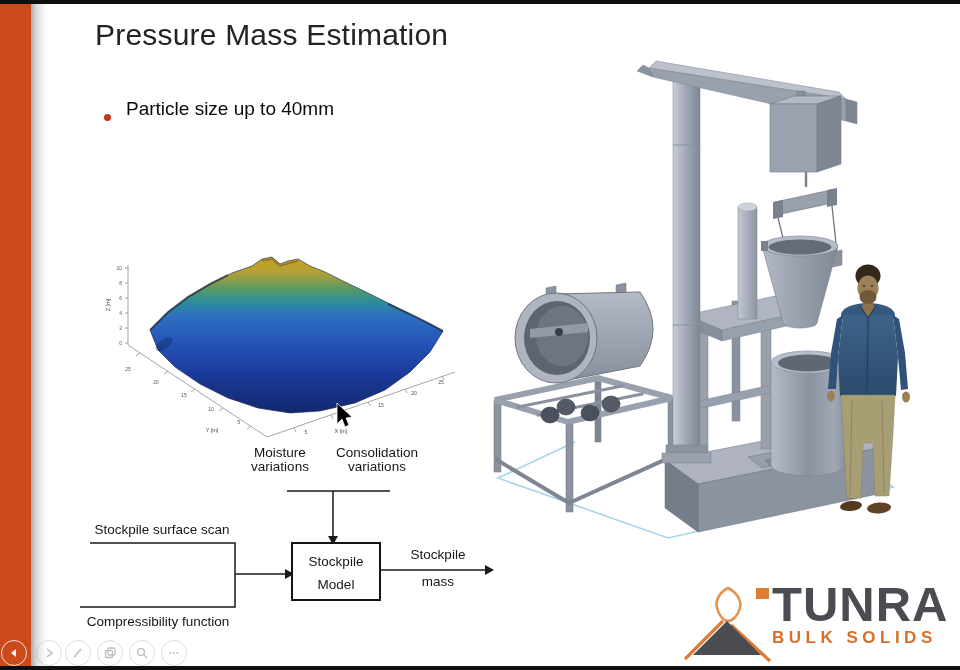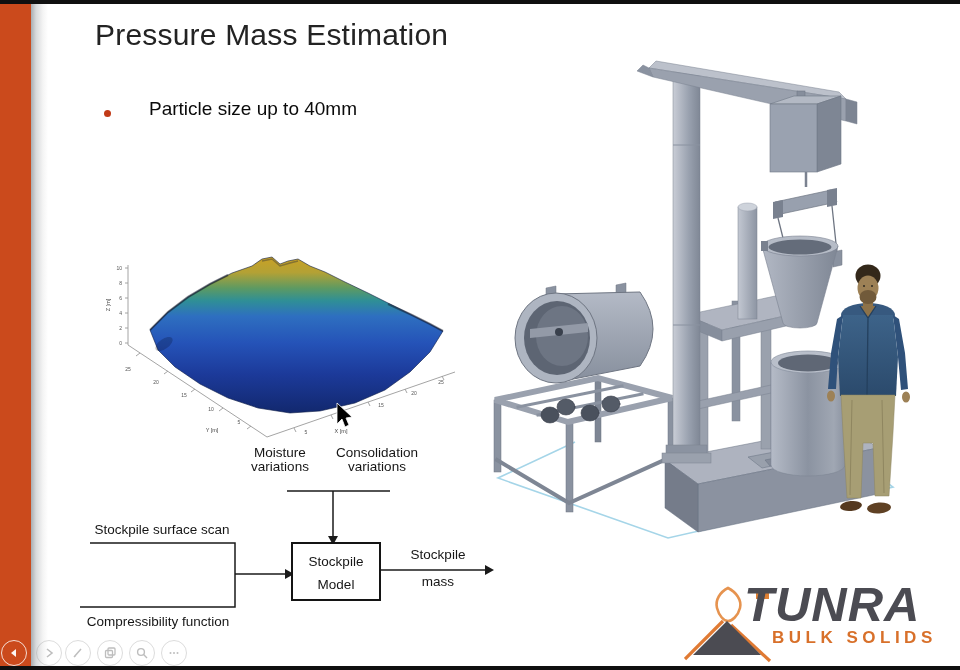--- a/index.html
+++ b/index.html
@@ -9,31 +9,31 @@
   }
   .strip{position:absolute;left:0;width:960px;background:#101010;z-index:50;}
   .strip.top{top:0;height:4px;}
   .strip.bottom{bottom:0;height:4px;}
   .accent-bar{position:absolute;left:0;top:0;width:31px;height:670px;background:#cb4a1c;z-index:10;}
   .edge-fade{position:absolute;left:31px;top:0;width:17px;height:670px;z-index:9;
     background:linear-gradient(90deg,#a9adb1 0%,#d8dadc 30%,#f4f4f4 70%,#ffffff 100%);}
   .page-title{position:absolute;left:95px;top:18px;font-size:30px;color:#232323;
     letter-spacing:.2px;font-weight:500;}
   .bullet-list{position:absolute;left:92px;top:97px;width:352px;margin:0;padding:0;list-style:none;}
-  .bullet-list li{display:flex;align-items:center;font-size:19px;line-height:24px;
-    color:#0a0a0a;margin-bottom:7px;gap:23px;}
+  .bullet-list li{display:flex;align-items:flex-end;font-size:19px;line-height:24px;
+    color:#0a0a0a;margin-bottom:7px;}
   .bullet-dot{flex:0 0 auto;width:7px;height:7px;border-radius:50%;background:#c13a17;
     margin:9px 15px 0 12px;}
   .plot-svg{position:absolute;left:88px;top:248px;z-index:5;}
   .diagram-svg{position:absolute;left:40px;top:440px;z-index:5;}
   .equip-svg{position:absolute;left:480px;top:5px;z-index:4;}
   .logo{position:absolute;left:684px;top:580px;width:270px;height:84px;z-index:6;}
   .logo-icon{position:absolute;left:0;top:0;}
-  .logo-brand{position:absolute;left:60px;top:-4px;font-size:49px;font-weight:bold;
-    color:#4b4b52;letter-spacing:1px;font-style:italic;}
+  .logo-brand{position:absolute;left:88px;top:-4px;font-size:49px;font-weight:bold;
+    color:#4b4b52;letter-spacing:1px;}
   .logo-accent{position:absolute;left:72px;top:8px;width:13px;height:11px;background:#dd7f33;z-index:-1;}
   .logo-tagline{position:absolute;left:88px;top:48px;font-size:17px;font-weight:bold;
     color:#d8702a;letter-spacing:4.5px;}
   .nav-bar{position:absolute;left:0;top:638px;height:30px;z-index:60;}
   .nav-btn{position:absolute;width:24px;height:24px;border-radius:50%;top:2px;
     border:1.5px solid rgba(145,145,145,.32);display:flex;align-items:center;justify-content:center;cursor:pointer;}
   .nav-btn svg{opacity:.45;}
   .nav-btn.first{border-color:rgba(255,255,255,.8);}
   .nav-btn.first svg{opacity:.95;}
 </style>

